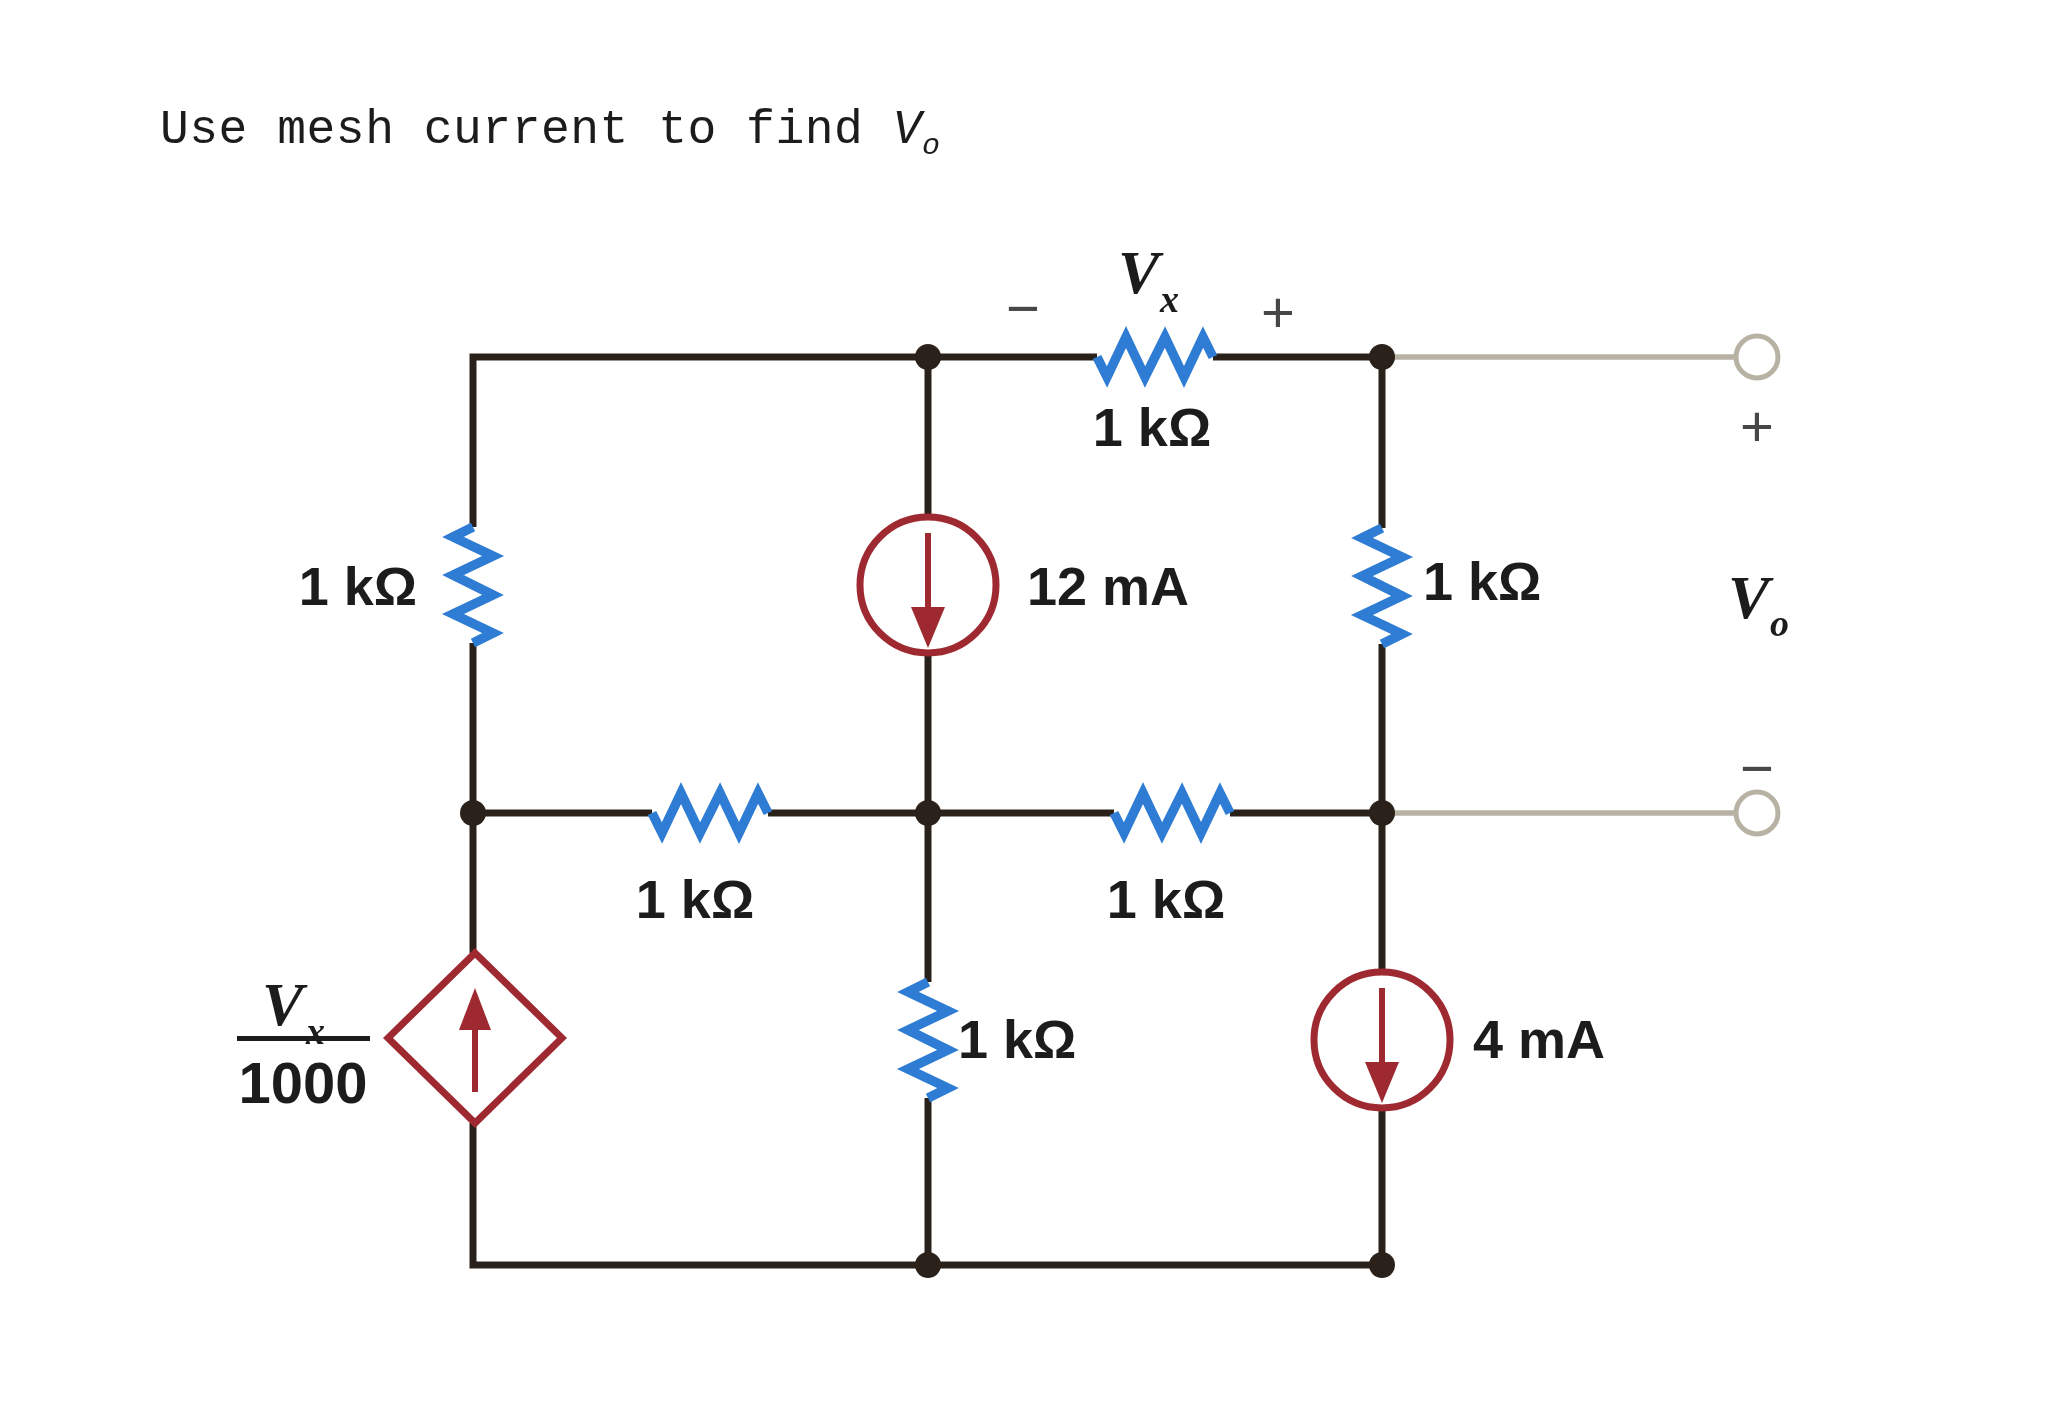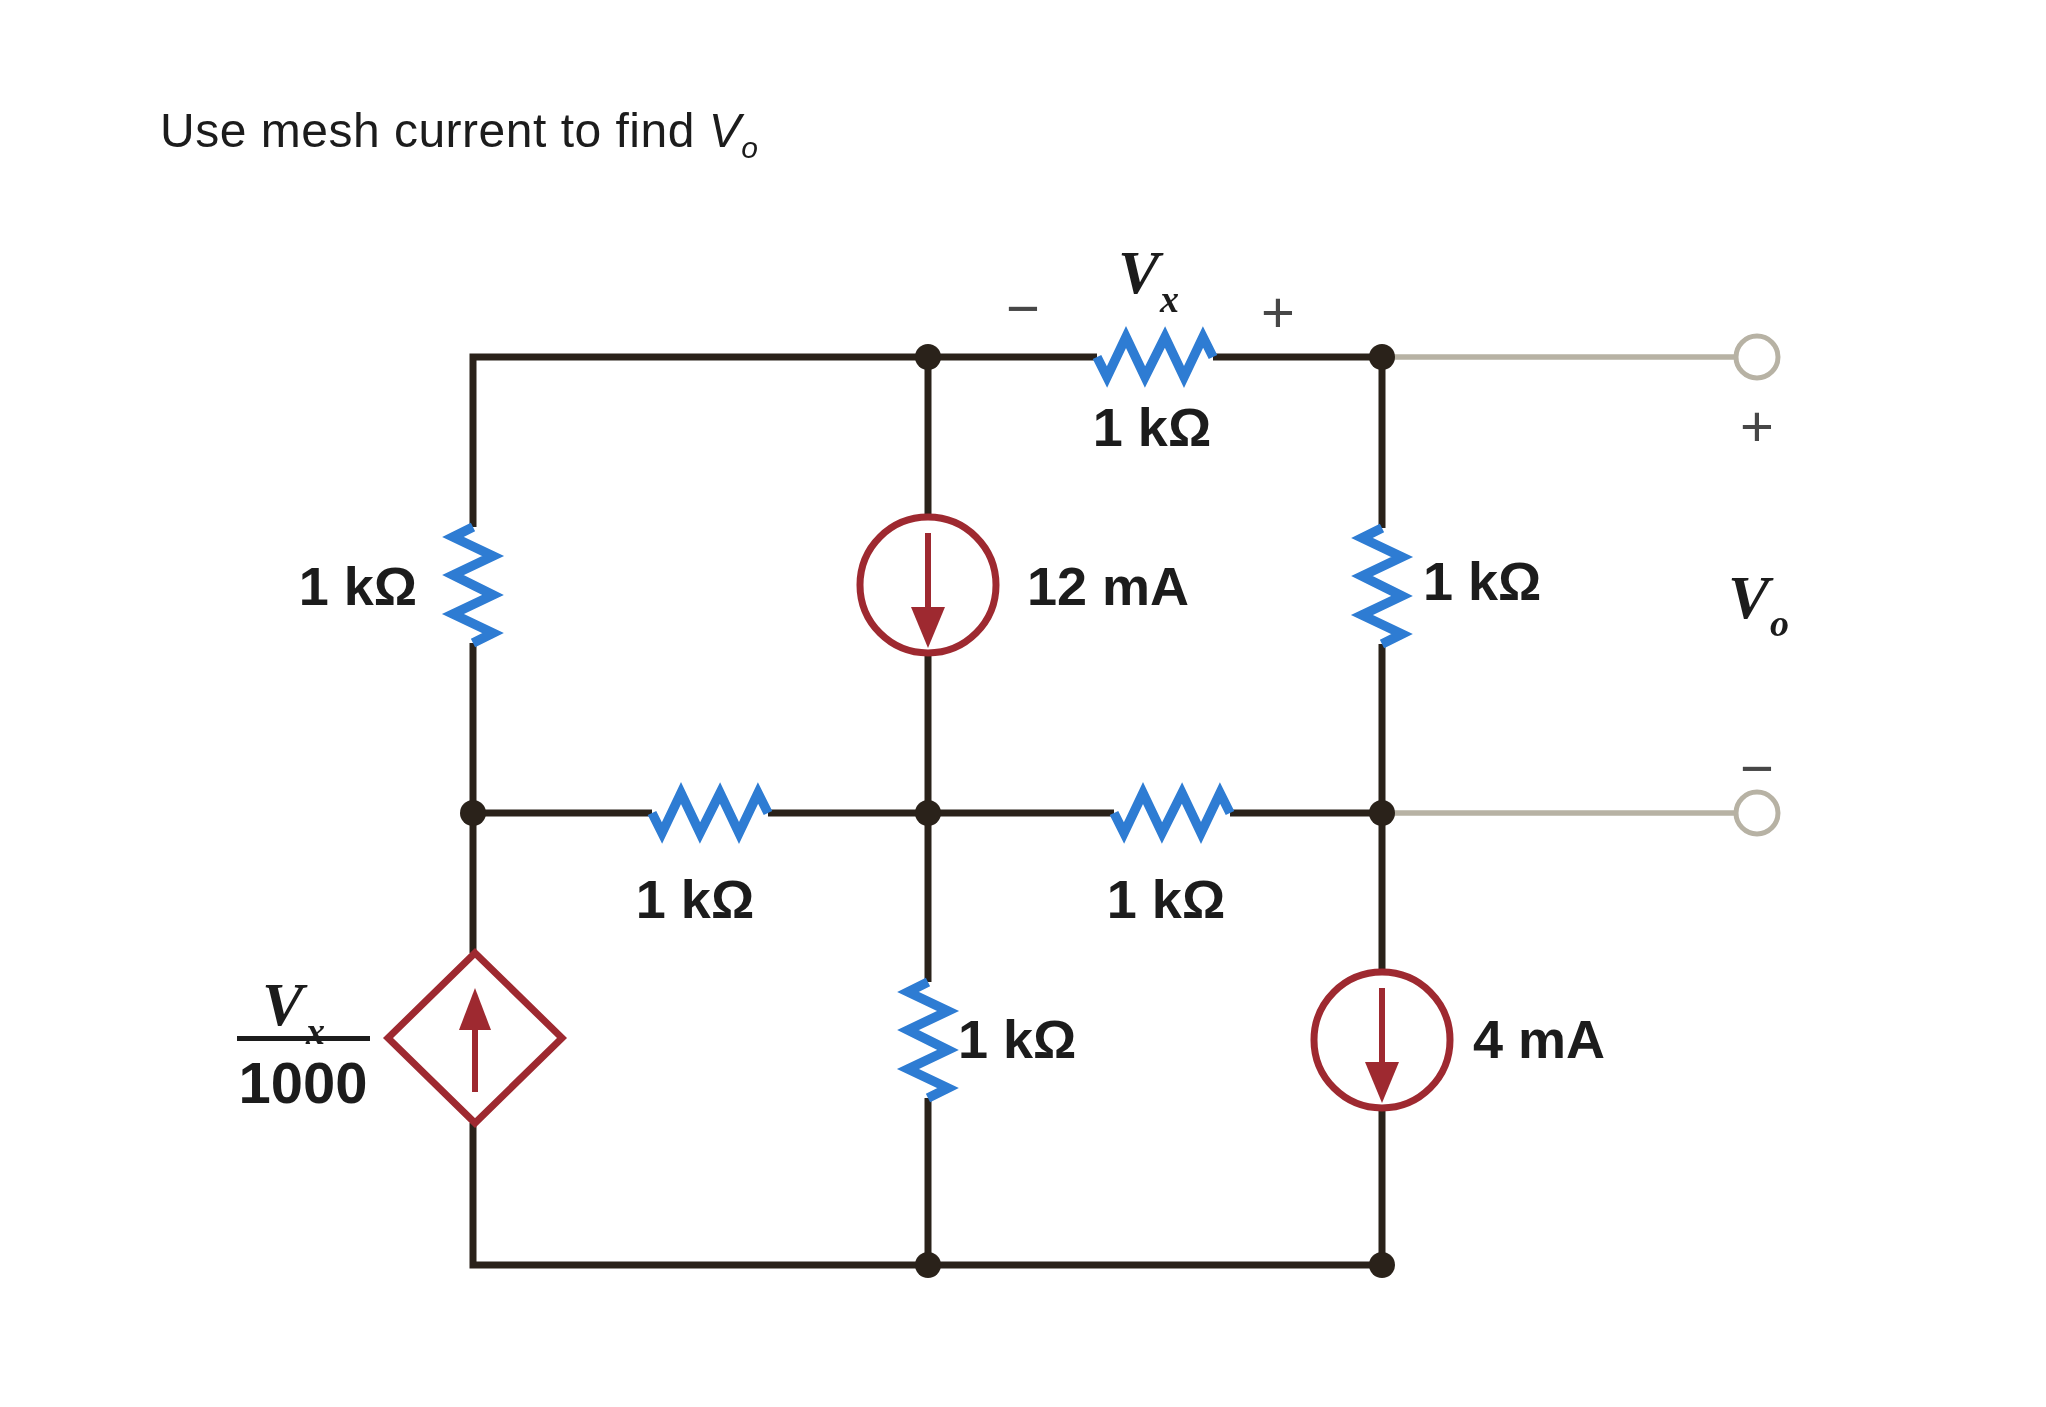--- a/index.html
+++ b/index.html
@@ -1,18 +1,18 @@
 <!DOCTYPE html>
 <html style="--c-wire: #2a221a; --c-resistor: #2e7cd3; --c-source: #9e2930; --c-terminal: #b7b2a4; --c-text: #1c1c1c; --c-sign: #474747;"><head>
 <meta charset="utf-8">
 <style>
   html,body{margin:0;padding:0;background:#ffffff;}
   body{width:2046px;height:1407px;position:relative;overflow:hidden;
        font-family:"Liberation Sans",sans-serif;}
-  .title{position:absolute;left:160px;top:103px;font-family:Liberation Sans, sans-serif;
+  .title{position:absolute;left:160px;top:103px;font-family:Liberation Mono, monospace;
          font-size:48px;color:var(--c-text,#1c1c1c);letter-spacing:0.5px;}
   .title .tvar{font-style:italic;}
   .title sub{font-style:italic;font-size:30px;line-height:0;}
   svg.circuit{position:absolute;left:0;top:0;}
   .wire{stroke:var(--c-wire,#2a221a);stroke-width:7;fill:none;stroke-linejoin:miter;}
   .gray{stroke:var(--c-terminal,#b7b2a4);stroke-width:5.5;fill:none;}
   .rz{stroke:var(--c-resistor,#2e7cd3);stroke-width:9.5;fill:none;stroke-linejoin:miter;}
   .srcc{stroke:var(--c-source,#9e2930);stroke-width:7;fill:#ffffff;}
   .srcl{stroke:var(--c-source,#9e2930);stroke-width:6;fill:none;}
   .srch{fill:var(--c-source,#9e2930);stroke:none;}

